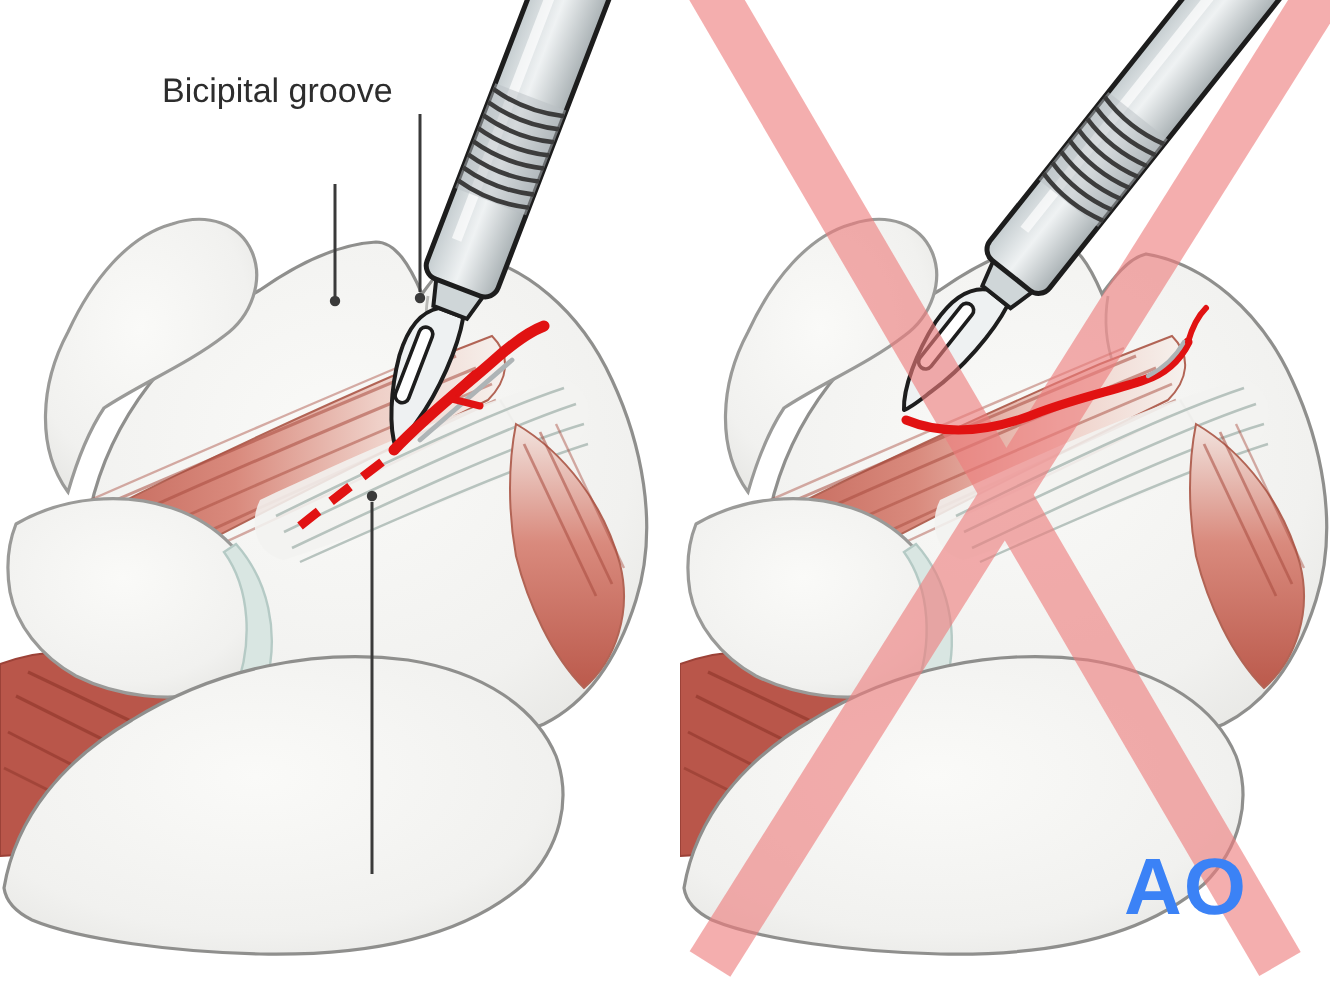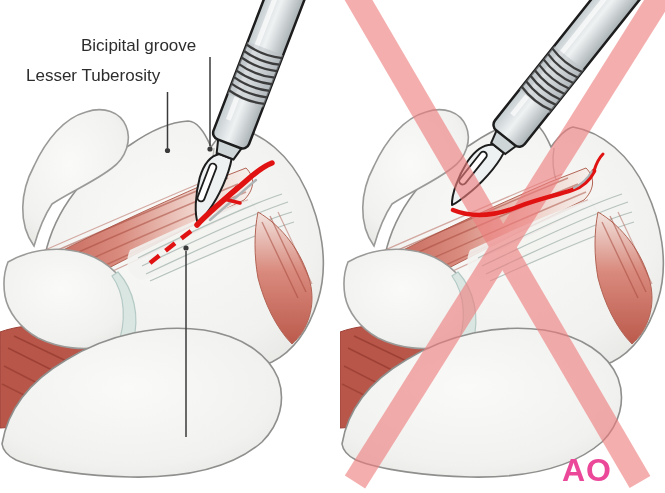--- a/index.html
+++ b/index.html
@@ -5,21 +5,21 @@
   html,body{margin:0;padding:0;background:#ffffff;}
   #stage{position:relative;width:665px;height:493px;background:#ffffff;overflow:hidden;
          font-family:"Liberation Sans",sans-serif;}
   .panel{position:absolute;top:0;height:493px;overflow:hidden;background:#ffffff;}
   #panel-left{left:0;width:331px;}
   #panel-right{left:340px;width:325px;}
   .anat-svg{position:absolute;left:0;top:0;}
   .label{position:absolute;color:#2d2d2d;white-space:nowrap;z-index:5;}
   .label-top{font-size:17px;}
   .label-bottom{font-size:18px;}
-  #ao-logo{position:absolute;left:222px;top:452px;color:#ec4899;font-size:32px;
+  #ao-logo{position:absolute;left:222px;top:422px;color:#3b82f6;font-size:40px;
            font-weight:700;letter-spacing:1px;z-index:9;}
 </style>
 </head>
 <body>
 
 <svg width="0" height="0" style="position:absolute" aria-hidden="true">
   <defs>
     <radialGradient id="boneGrad" cx="45%" cy="40%" r="75%">
       <stop offset="0%" stop-color="#fafaf8"></stop>
       <stop offset="70%" stop-color="#f1f1ef"></stop>
@@ -149,21 +149,20 @@
 
       <g>
         <path d="M 272,163 C 264,166 256,172 246,181 C 230,195 212,209 197,225" fill="none" stroke="#e11212" stroke-width="5.5" stroke-linecap="round"></path>
         <path d="M 256,180 C 242,192 226,206 210,220" fill="none" stroke="#aeb4b6" stroke-width="2.4" stroke-linecap="round"></path>
         <path d="M 224,199 L 237,187 M 224,199 L 240,203" fill="none" stroke="#e11212" stroke-width="3.5" stroke-linecap="round"></path>
         <path d="M 191,231 Q 170,247 150,263" fill="none" stroke="#e11212" stroke-width="4.5" stroke-dasharray="12 8"></path>
       </g>
     </svg>
 
     <div class="label label-top" style="left:81px;top:36px;">Bicipital groove</div>
-    <div class="label label-top" style="left:26px;top:66px;">Lesser Tuberosity</div>
   </div>
 
   <div class="panel" id="panel-right">
     <svg class="anat-svg" width="333" height="493" viewBox="0 0 333 493">
       <use href="#anatomy"></use>
 
       <g transform="translate(112,205) rotate(38.5)">
         <use href="#scalpel"></use>
       </g>
 

